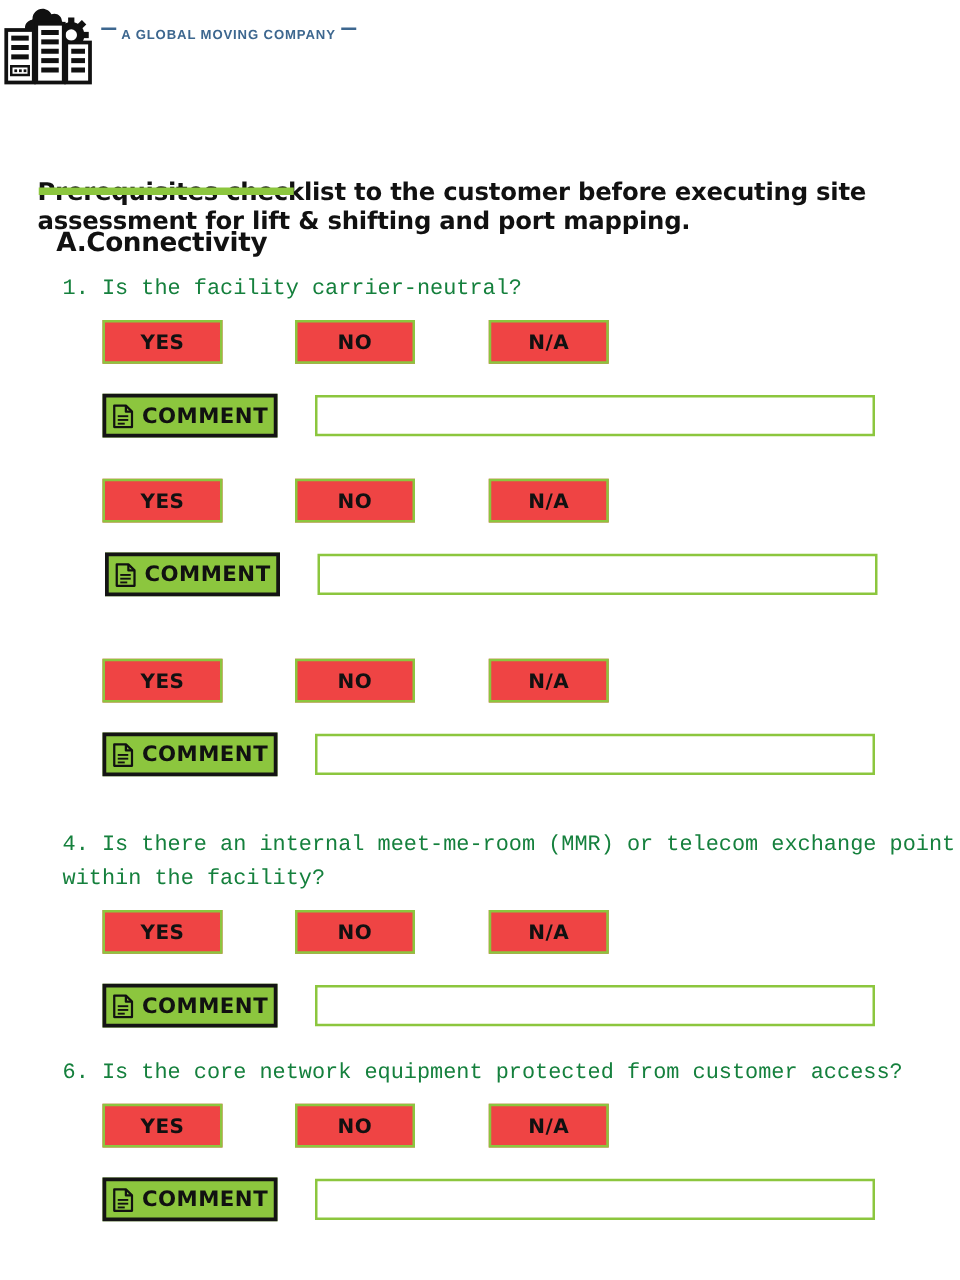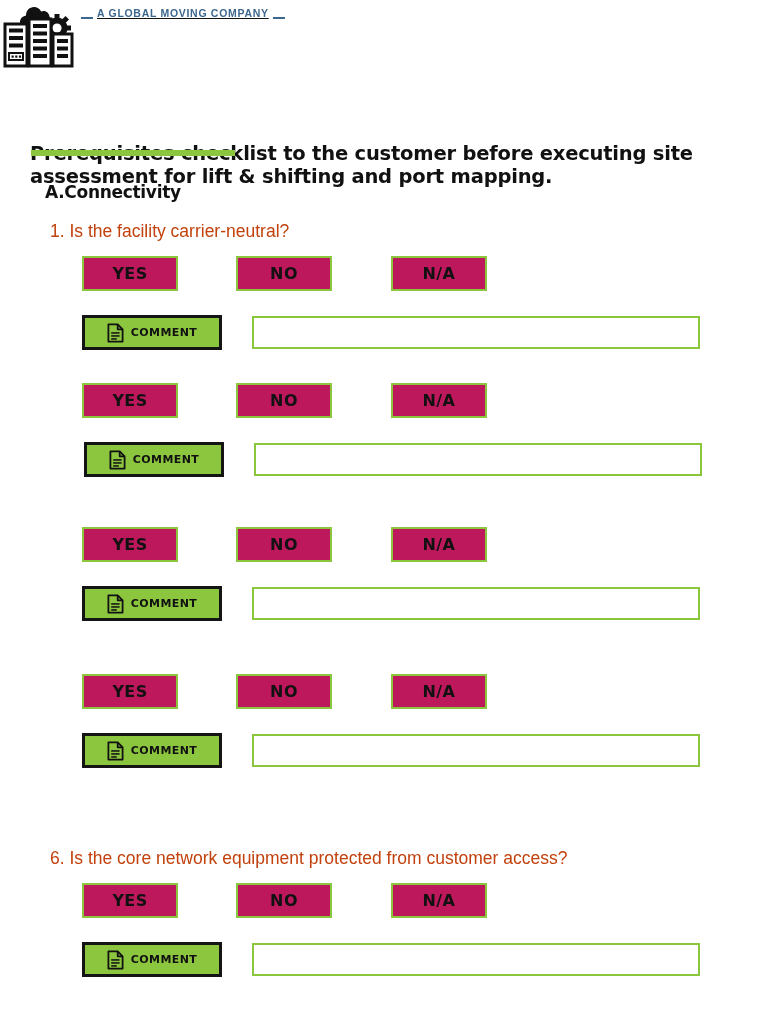--- a/index.html
+++ b/index.html
@@ -45,25 +45,24 @@
     font-family: "DejaVu Sans", sans-serif;
     font-size: 36px;
     font-weight: 700;
     letter-spacing: -0.5px;
     line-height: 38px;
     color: #111111;
   }
 
   .logo-tagline {
     display: flex;
-    align-items: flex-end;
+    align-items: flex-start;
     gap: 4px;
-    margin-top: 3px;
+    margin-top: 18px;
     margin-left: 1px;
-    text-decoration: underline;
   }
 
   .logo-tagline .dash {
     display: block;
     width: 12px;
     height: 2px;
     background: #3d678f;
     flex: 0 0 12px;
   }
 
@@ -99,52 +98,52 @@
     height: 6px;
     background: #8cc63e;
   }
 
   
   .section-heading {
     position: absolute;
     left: 45px;
     top: 182px;
     font-family: "DejaVu Sans", sans-serif;
-    font-size: 17px;
+    font-size: 21px;
     font-weight: 700;
     letter-spacing: -0.3px;
     color: #111111;
   }
 
   
   .question-block {
     position: absolute;
     left: 0;
     width: 768px;
   }
 
   .question-text {
-    font-family: Liberation Sans, sans-serif;
+    font-family: Liberation Mono, monospace;
     font-size: 17.5px;
     font-weight: 400;
     line-height: 27px;
-    color: #c2410c;
+    color: #15803d;
     padding-left: 50px;
   }
 
   .choice-row {
     display: flex;
     padding-left: 82px;
   }
 
   .choice-btn {
     width: 96px;
     height: 35px;
     border: 2px solid #8cc63e;
-    background: #be185d;
+    background: #ef4444;
     display: flex;
     align-items: center;
     justify-content: center;
     font-family: "DejaVu Sans", sans-serif;
     font-size: 16px;
     font-weight: 700;
     letter-spacing: 0.4px;
     color: #111111;
     cursor: pointer;
   }
@@ -172,21 +171,21 @@
 
   .comment-btn .doc-icon {
     width: 17px;
     height: 20px;
     flex: 0 0 17px;
     display: block;
   }
 
   .comment-btn .comment-label {
     font-family: "DejaVu Sans", sans-serif;
-    font-size: 11px;
+    font-size: 17px;
     font-weight: 700;
     letter-spacing: 0.4px;
     color: #111111;
   }
 
   .comment-field {
     height: 33px;
     border: 2px solid #8cc63e;
     background: #ffffff;
     margin-left: 30px;
@@ -330,20 +329,21 @@
             <rect x="4.2" y="9.2" width="8.4" height="1.5" fill="#111111"></rect>
             <rect x="4.2" y="12.2" width="8.4" height="1.5" fill="#111111"></rect>
             <rect x="4.2" y="15.2" width="5.6" height="1.5" fill="#111111"></rect>
           </svg>
           <span class="comment-label">COMMENT</span>
         </div>
         <input class="comment-field" type="text" placeholder="" style="">
       </div>
     </div>
     <div class="question-block" style="top: 663px;">
+      <div class="question-text">4. Is there an internal meet-me-room (MMR) or telecom exchange point within the facility?</div>
       <div class="choice-row" style="margin-top:11px;">
         <div class="choice-btn">YES</div>
         <div class="choice-gap-a"></div>
         <div class="choice-btn">NO</div>
         <div class="choice-gap-b"></div>
         <div class="choice-btn">N/A</div>
       </div>
       <div class="comment-row" style="margin-top: 24px; padding-left: 82px;">
         <div class="comment-btn">
           <svg class="doc-icon" viewBox="0 0 17 20">

